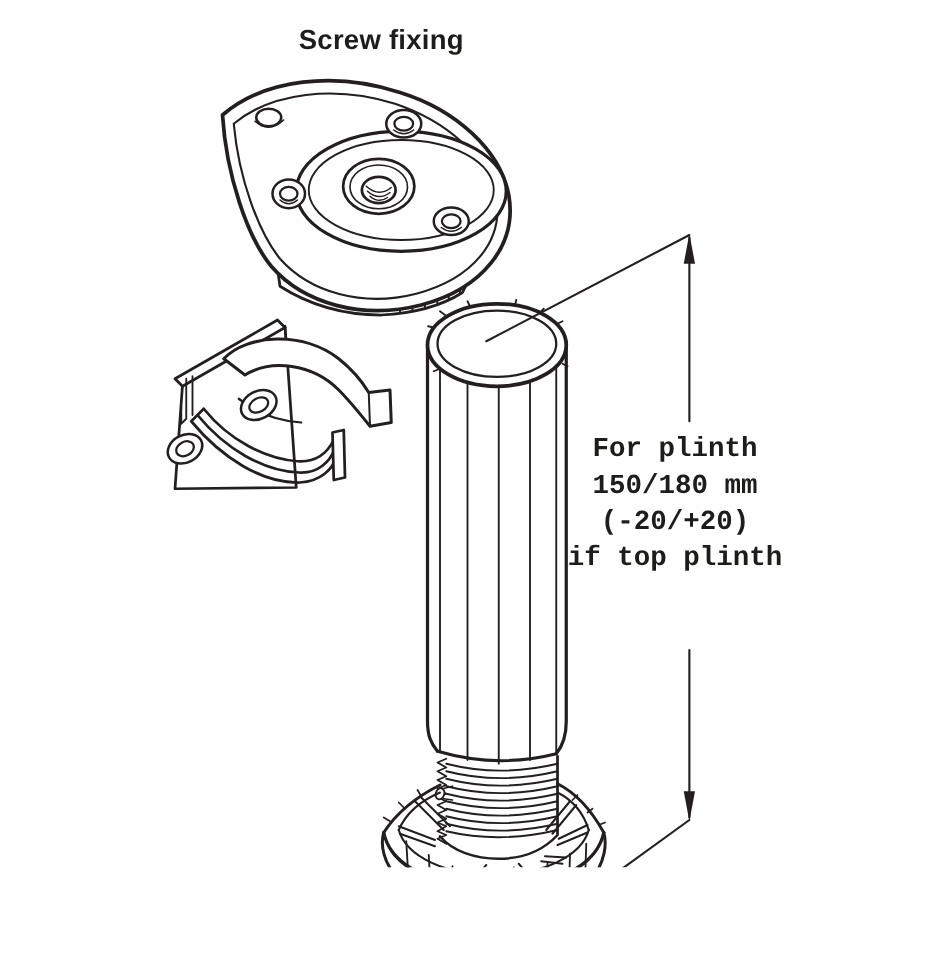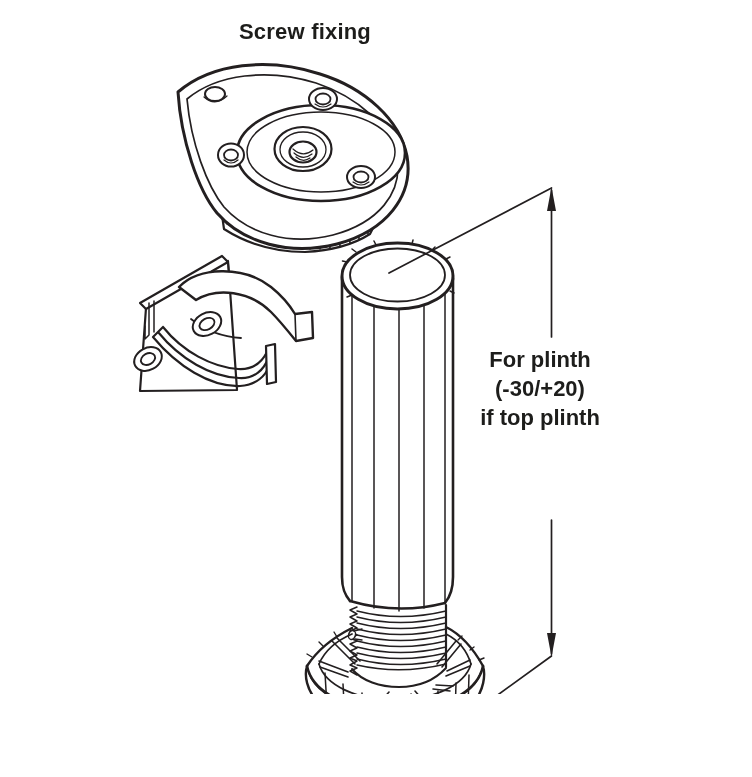--- a/index.html
+++ b/index.html
@@ -3,32 +3,33 @@
 <meta charset="utf-8">
 <style>
   html,body{margin:0;padding:0;background:#ffffff;}
   .stage{position:relative;width:752px;height:694px;background:#ffffff;overflow:hidden;
          font-family:"Liberation Sans", sans-serif;color:#1d1d1b;}
   .stage svg{position:absolute;left:0;top:0;}
   .title{position:absolute;left:205px;top:17px;width:200px;text-align:center;
          font-size:22px;font-weight:bold;line-height:30px;letter-spacing:.2px;}
   .annotation{position:absolute;left:440px;top:345px;width:200px;text-align:center;
               font-size:22px;font-weight:bold;line-height:29px;}
-  .anno-line{white-space:nowrap;}
+  .anno-line{white-space:nowrap;font-family:Liberation Mono, monospace;}
 </style>
 </head>
 <body>
 
 <div class="stage">
 
   <div class="title">Screw fixing</div>
 
   <div class="annotation">
     <div class="anno-line">For plinth</div>
-    <div class="anno-line">(-30/+20)</div>
+    <div class="anno-line">150/180 mm</div>
+    <div class="anno-line">(-20/+20)</div>
     <div class="anno-line">if top plinth</div>
   </div>
 
   <svg width="752" height="777" viewBox="0 0 752 777">
 
     <g stroke="#231f20" fill="none" stroke-linecap="round" stroke-linejoin="round">
 
       <path fill="#ffffff" stroke-width="2.2" d="M219,194 L224,229 Q260,252 305,252 Q345,250 370,234 L376,222 L379,216 L386,212 L382,205 L390,200 L386,193 L395,188 L403,166 L219,194 Z"></path>
       <path stroke-width="1.4" d="M227,224 Q302,252 373,219"></path>
       <path stroke-width="1.4" d="M225,203 Q302,233 380,201"></path>

